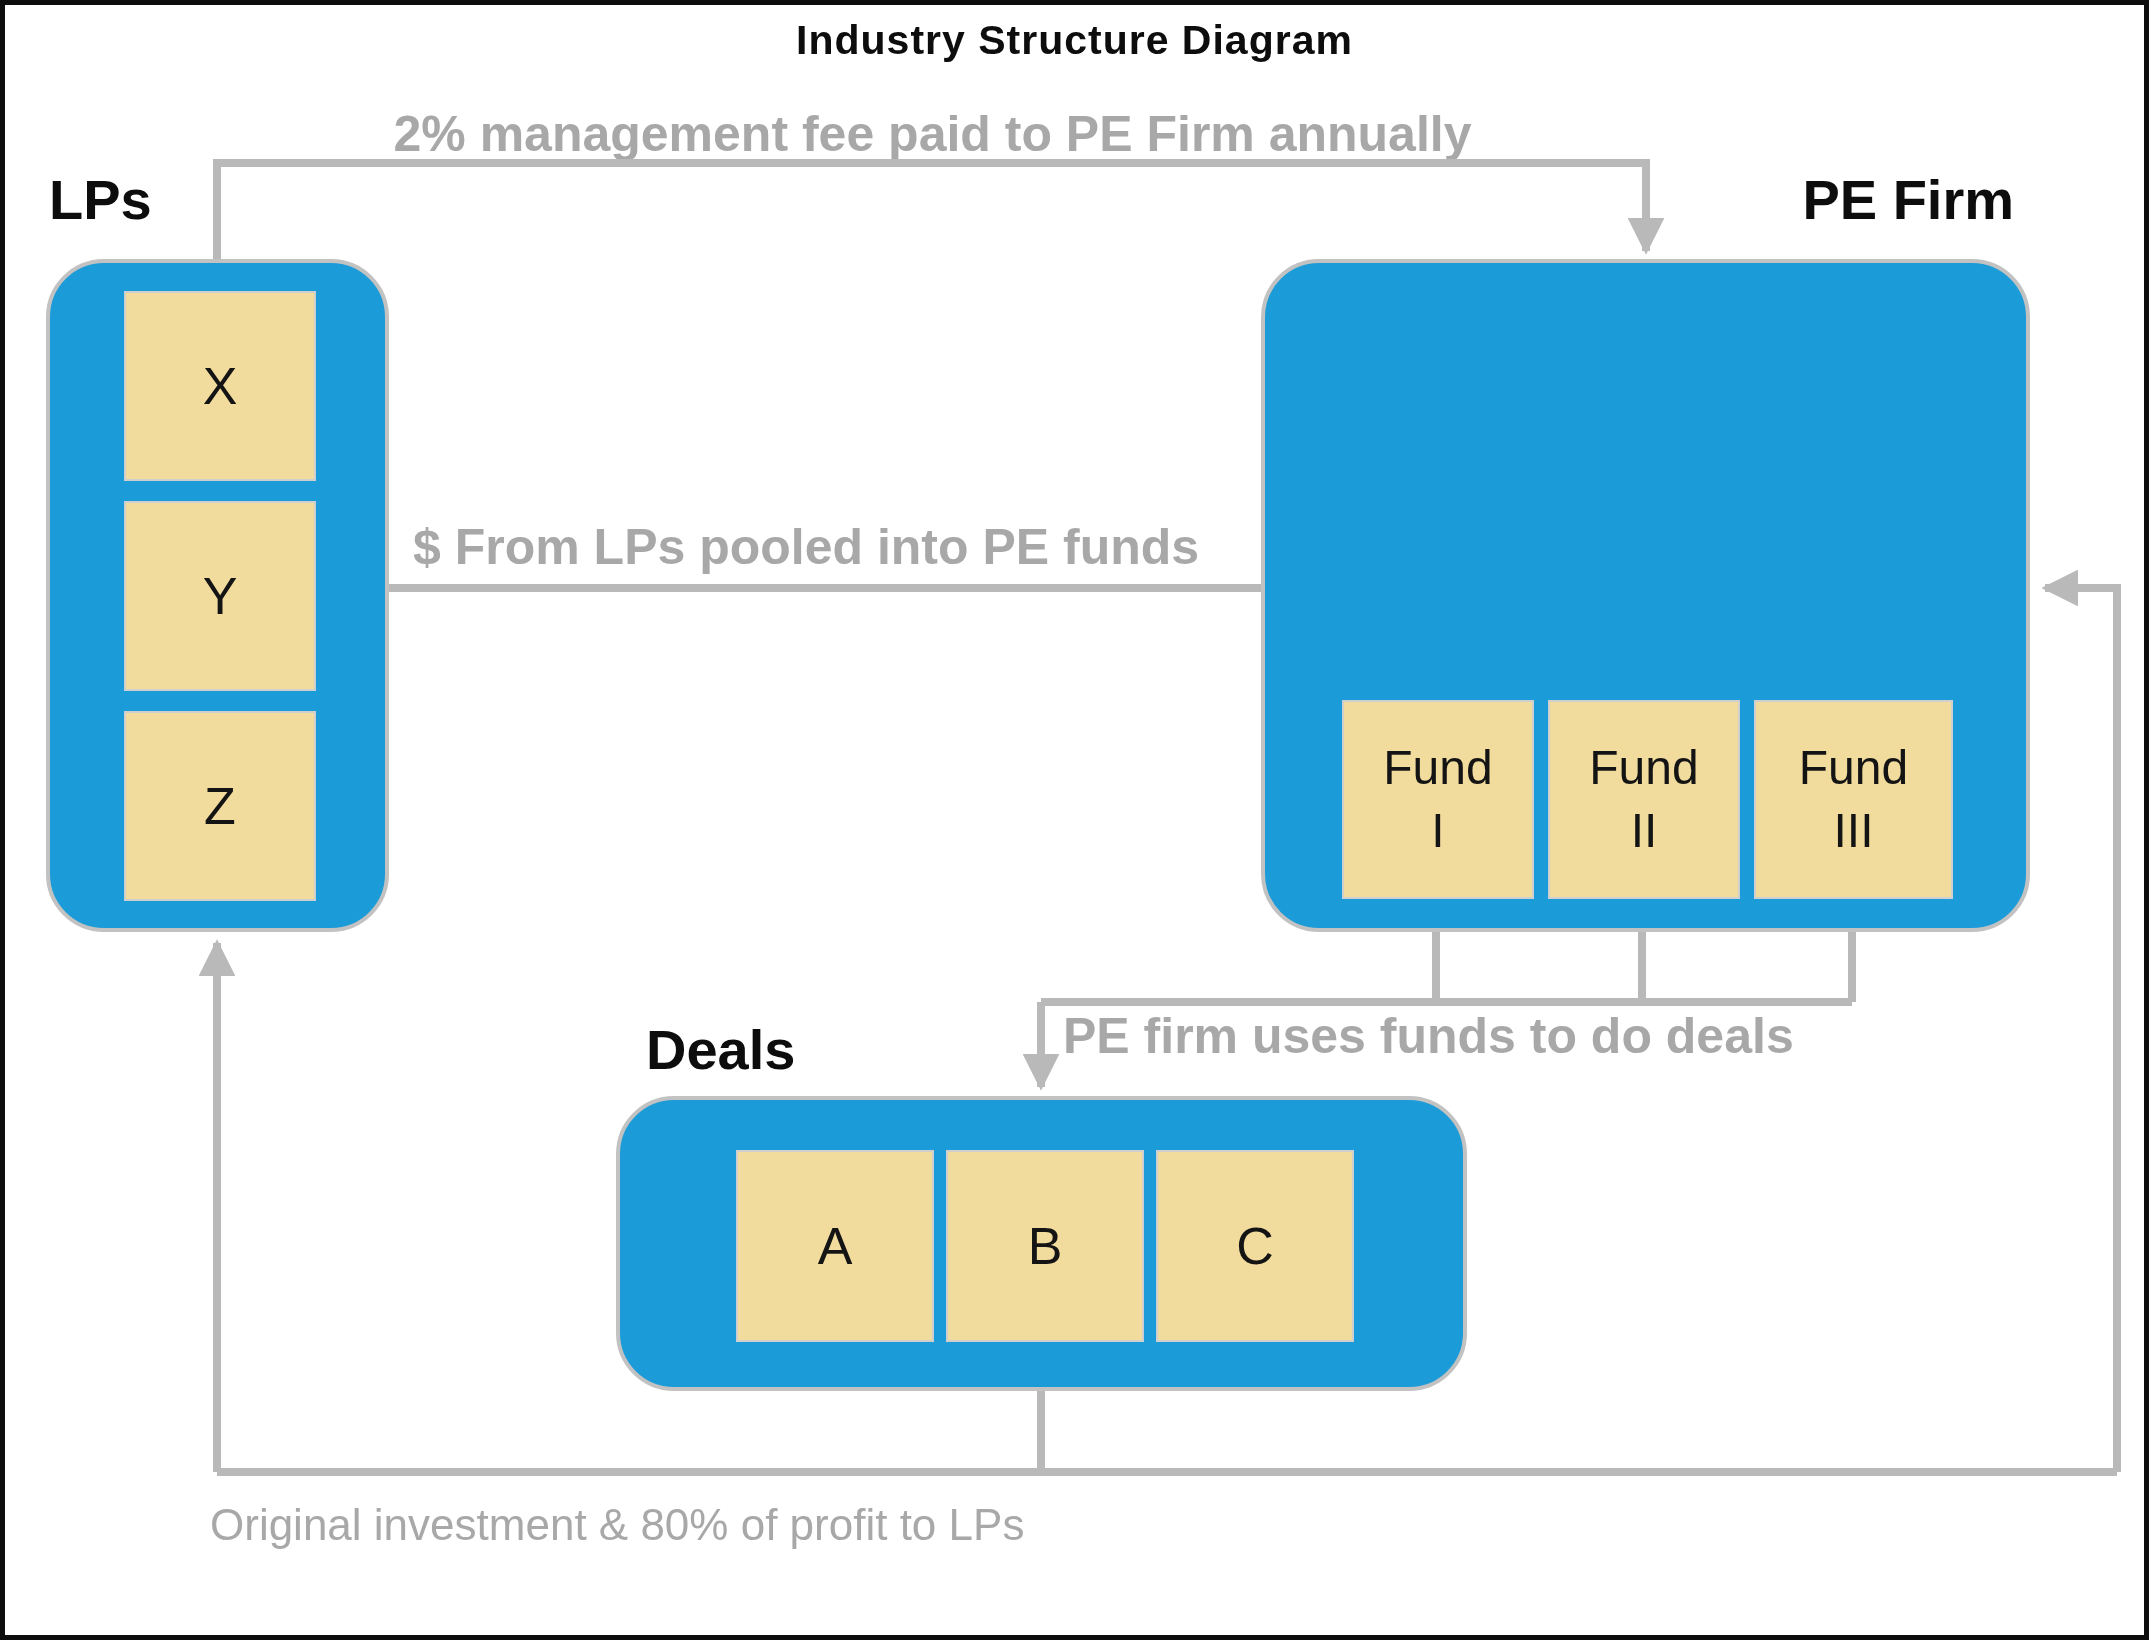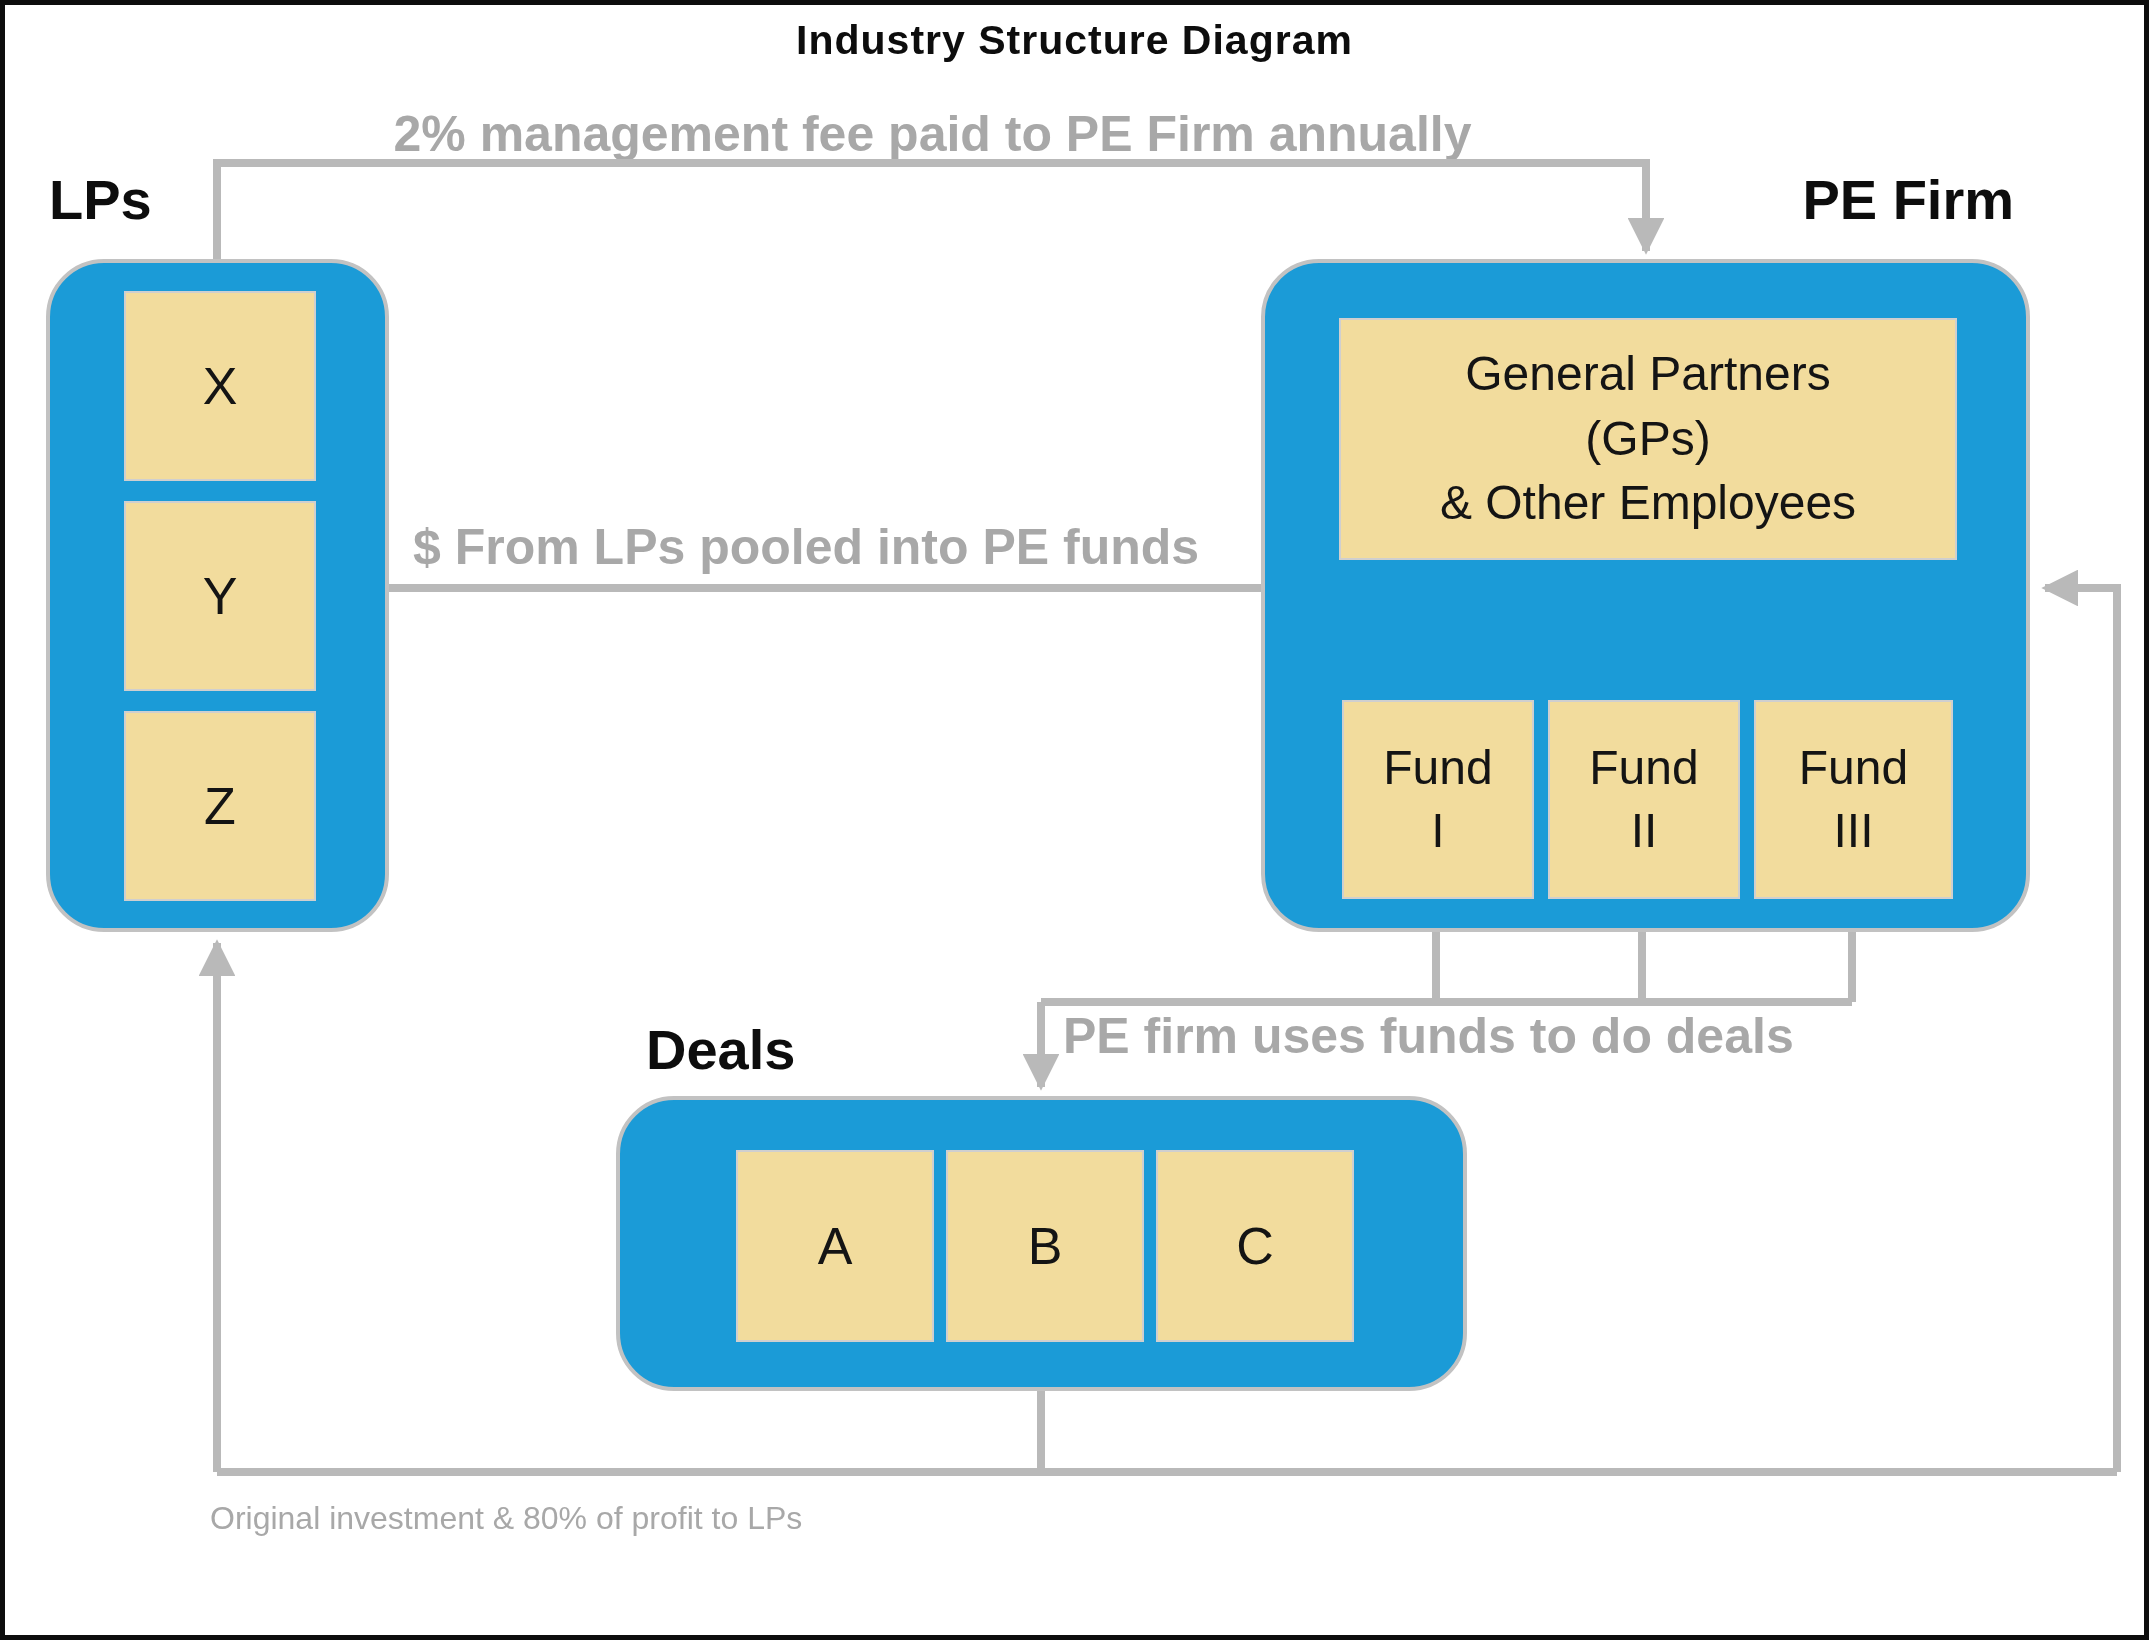--- a/index.html
+++ b/index.html
@@ -31,21 +31,21 @@
   }
   .annotation {
     position: absolute;
     font-size: 50px;
     font-weight: bold;
     color: var(--text-gray, #a8a8a8);
     white-space: nowrap;
   }
   .annotation.bottom {
     font-weight: 400;
-    font-size: 32px;
+    font-size: 44px;
     color: var(--text-gray, #a8a8a8);
   }
   .container {
     position: absolute;
     background: var(--container-blue, #1b9bd7);
     border: 4px solid #c2c2c2;
     border-radius: 58px;
   }
   .tanbox {
     position: absolute;
@@ -114,23 +114,20 @@
     </g>
   </svg>
 
   <div class="container" style="left:41px; top:254px; width:343px; height:673px;">
     <div class="tanbox" style="left:74px; top:28px; width:192px; height:190px; font-size:52px;">X</div>
     <div class="tanbox" style="left:74px; top:238px; width:192px; height:190px; font-size:52px;">Y</div>
     <div class="tanbox" style="left:74px; top:448px; width:192px; height:190px; font-size:52px;">Z</div>
   </div>
 
   <div class="container" style="left:1256px; top:254px; width:769px; height:673px;">
-    <div class="tanbox" style="left:74px; top:55px; width:618px; height:242px; font-size:48px; line-height:1.35;">General Partners
-(GPs)
-&amp; Other Employees</div>
     <div class="tanbox" style="left:77px; top:437px; width:192px; height:199px; font-size:48px; line-height:1.3;">Fund
 I</div>
     <div class="tanbox" style="left:283px; top:437px; width:192px; height:199px; font-size:48px; line-height:1.3;">Fund
 II</div>
     <div class="tanbox" style="left:489px; top:437px; width:199px; height:199px; font-size:48px; line-height:1.3;">Fund
 III</div>
   </div>
 
   <div class="annotation" style="top:513px; left:408px;">$ From LPs pooled into PE funds</div>
 

